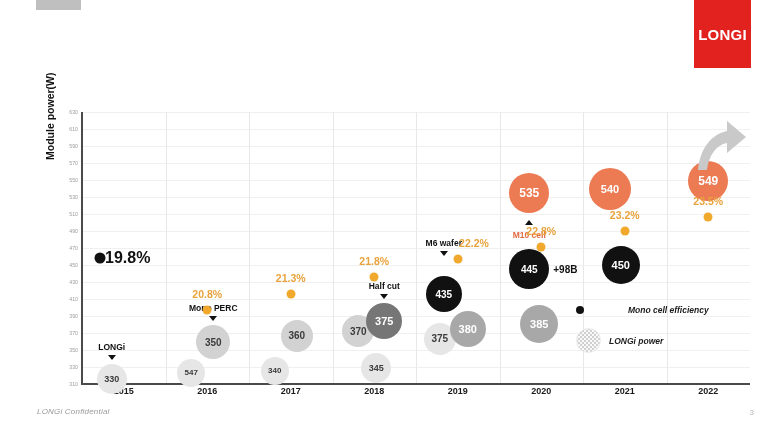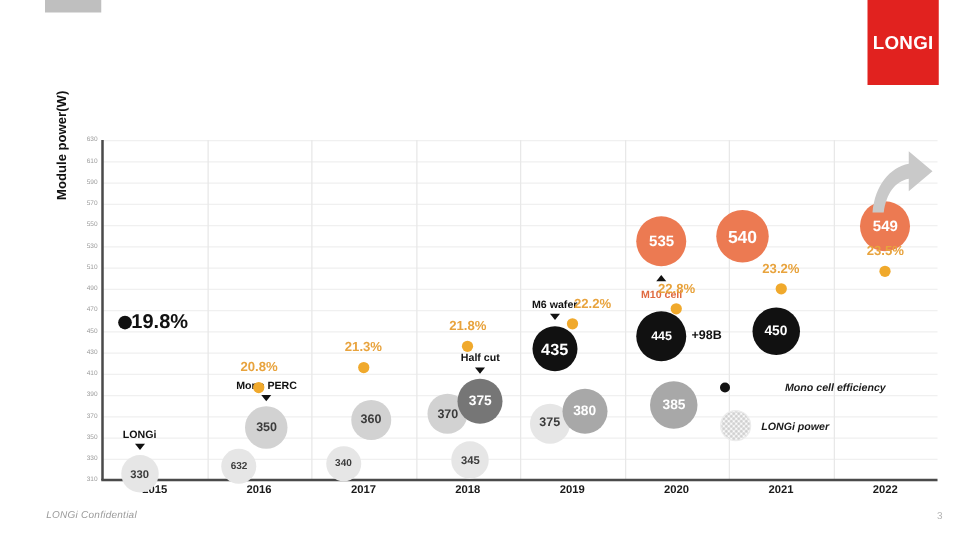--- a/index.html
+++ b/index.html
@@ -347,44 +347,44 @@
         <div class="xtick" style="left: 292.25px;">2018</div>
         <div class="xtick" style="left: 375.75px;">2019</div>
         <div class="xtick" style="left: 459.25px;">2020</div>
         <div class="xtick" style="left: 542.75px;">2021</div>
         <div class="xtick" style="left: 626.25px;">2022</div>
       </div>
     <div id="marks-layer">
         <div class="bubble bub-lightgray" style="width: 30px; height: 30px; left: 29.75px; top: 267px; font-size: 9px;">330</div>
         <div class="anno" style="left: 29.75px; top: 230px;">LONGi</div>
         <div class="caret-down" style="left: 29.75px; top: 243px;"></div>
-        <div class="bubble bub-lightgray" style="width: 28px; height: 28px; left: 109.25px; top: 260.75px; font-size: 8px;">632</div>
+        <div class="bubble bub-lightgray" style="width: 28px; height: 28px; left: 109.25px; top: 260.75px; font-size: 8px;">547</div>
         <div class="bubble bub-midgray" style="width: 34px; height: 34px; left: 131.25px; top: 230px; font-size: 10px;">350</div>
         <div class="anno" style="left: 131.25px; top: 191px;">Mono PERC</div>
         <div class="caret-down" style="left: 131.25px; top: 204px;"></div>
         <div class="bubble bub-lightgray" style="width: 28px; height: 28px; left: 192.75px; top: 258.5px; font-size: 8px;">340</div>
         <div class="bubble bub-midgray" style="width: 32px; height: 32px; left: 214.75px; top: 223.5px; font-size: 10px;">360</div>
         <div class="bubble bub-lightgray" style="width: 30px; height: 30px; left: 294.25px; top: 256.25px; font-size: 9px;">345</div>
         <div class="bubble bub-midgray" style="width: 32px; height: 32px; left: 276.25px; top: 219px; font-size: 10px;">370</div>
         <div class="bubble bub-deepgray" style="width: 36px; height: 36px; left: 302.25px; top: 208.75px; font-size: 11px;">375</div>
         <div class="anno" style="left: 302.25px; top: 168.75px;">Half cut</div>
         <div class="caret-down" style="left: 302.25px; top: 181.75px;"></div>
         <div class="bubble bub-lightgray" style="width: 32px; height: 32px; left: 357.75px; top: 226.75px; font-size: 10px;">375</div>
         <div class="bubble bub-darkgray" style="width: 36px; height: 36px; left: 385.75px; top: 216.5px; font-size: 11px;">380</div>
-        <div class="bubble bub-black" style="width: 36px; height: 36px; left: 361.75px; top: 167px; font-size: 13px;">435</div>
+        <div class="bubble bub-black" style="width: 36px; height: 36px; left: 361.75px; top: 182px; font-size: 10px;">435</div>
         <div class="anno" style="left: 361.75px; top: 125.75px;">M6 wafer</div>
         <div class="caret-down" style="left: 361.75px; top: 138.75px;"></div>
         <div class="bubble bub-darkgray" style="width: 38px; height: 38px; left: 457.25px; top: 212.25px; font-size: 11px;">385</div>
         <div class="bubble bub-black" style="width: 40px; height: 40px; left: 447.25px; top: 157.25px; font-size: 10px;">445</div>
         <div class="plus-text" style="left: 471.25px; top: 157.25px;">+98B</div>
         <div class="bubble bub-orange" style="width: 40px; height: 40px; left: 447.25px; top: 80.75px; font-size: 12px;">535</div>
         <div class="anno-orange" style="left: 447.25px; top: 117.75px;">M10 cell</div>
         <div class="caret-up" style="left: 447.25px; top: 107.75px; border-bottom-color: rgb(17, 17, 17);"></div>
         <div class="bubble bub-black" style="width: 38px; height: 38px; left: 538.75px; top: 153px; font-size: 11px;">450</div>
-        <div class="bubble bub-orange" style="width: 42px; height: 42px; left: 512px; top: 76.5px; font-size: 14px;">540</div>
+        <div class="bubble bub-orange" style="width: 42px; height: 42px; left: 528px; top: 76.5px; font-size: 11px;">540</div>
         <div class="bubble bub-orange" style="width: 40px; height: 40px; left: 626.25px; top: 68.85px; font-size: 12px;">549</div>
         <div class="dot dot-black" style="width: 11px; height: 11px; left: 17.75px; top: 146px;"></div>
         <div class="pct-label-black" style="left: 45.75px; top: 146px;">19.8%</div>
         <div class="dot dot-orange" style="width: 9px; height: 9px; left: 125.25px; top: 198px;"></div>
         <div class="pct-label" style="left: 125.25px; top: 182px;">20.8%</div>
         <div class="dot dot-orange" style="width: 9px; height: 9px; left: 208.75px; top: 182px;"></div>
         <div class="pct-label" style="left: 208.75px; top: 166px;">21.3%</div>
         <div class="dot dot-orange" style="width: 9px; height: 9px; left: 292.25px; top: 165px;"></div>
         <div class="pct-label" style="left: 292.25px; top: 149px;">21.8%</div>
         <div class="dot dot-orange" style="width: 9px; height: 9px; left: 375.75px; top: 147px;"></div>

